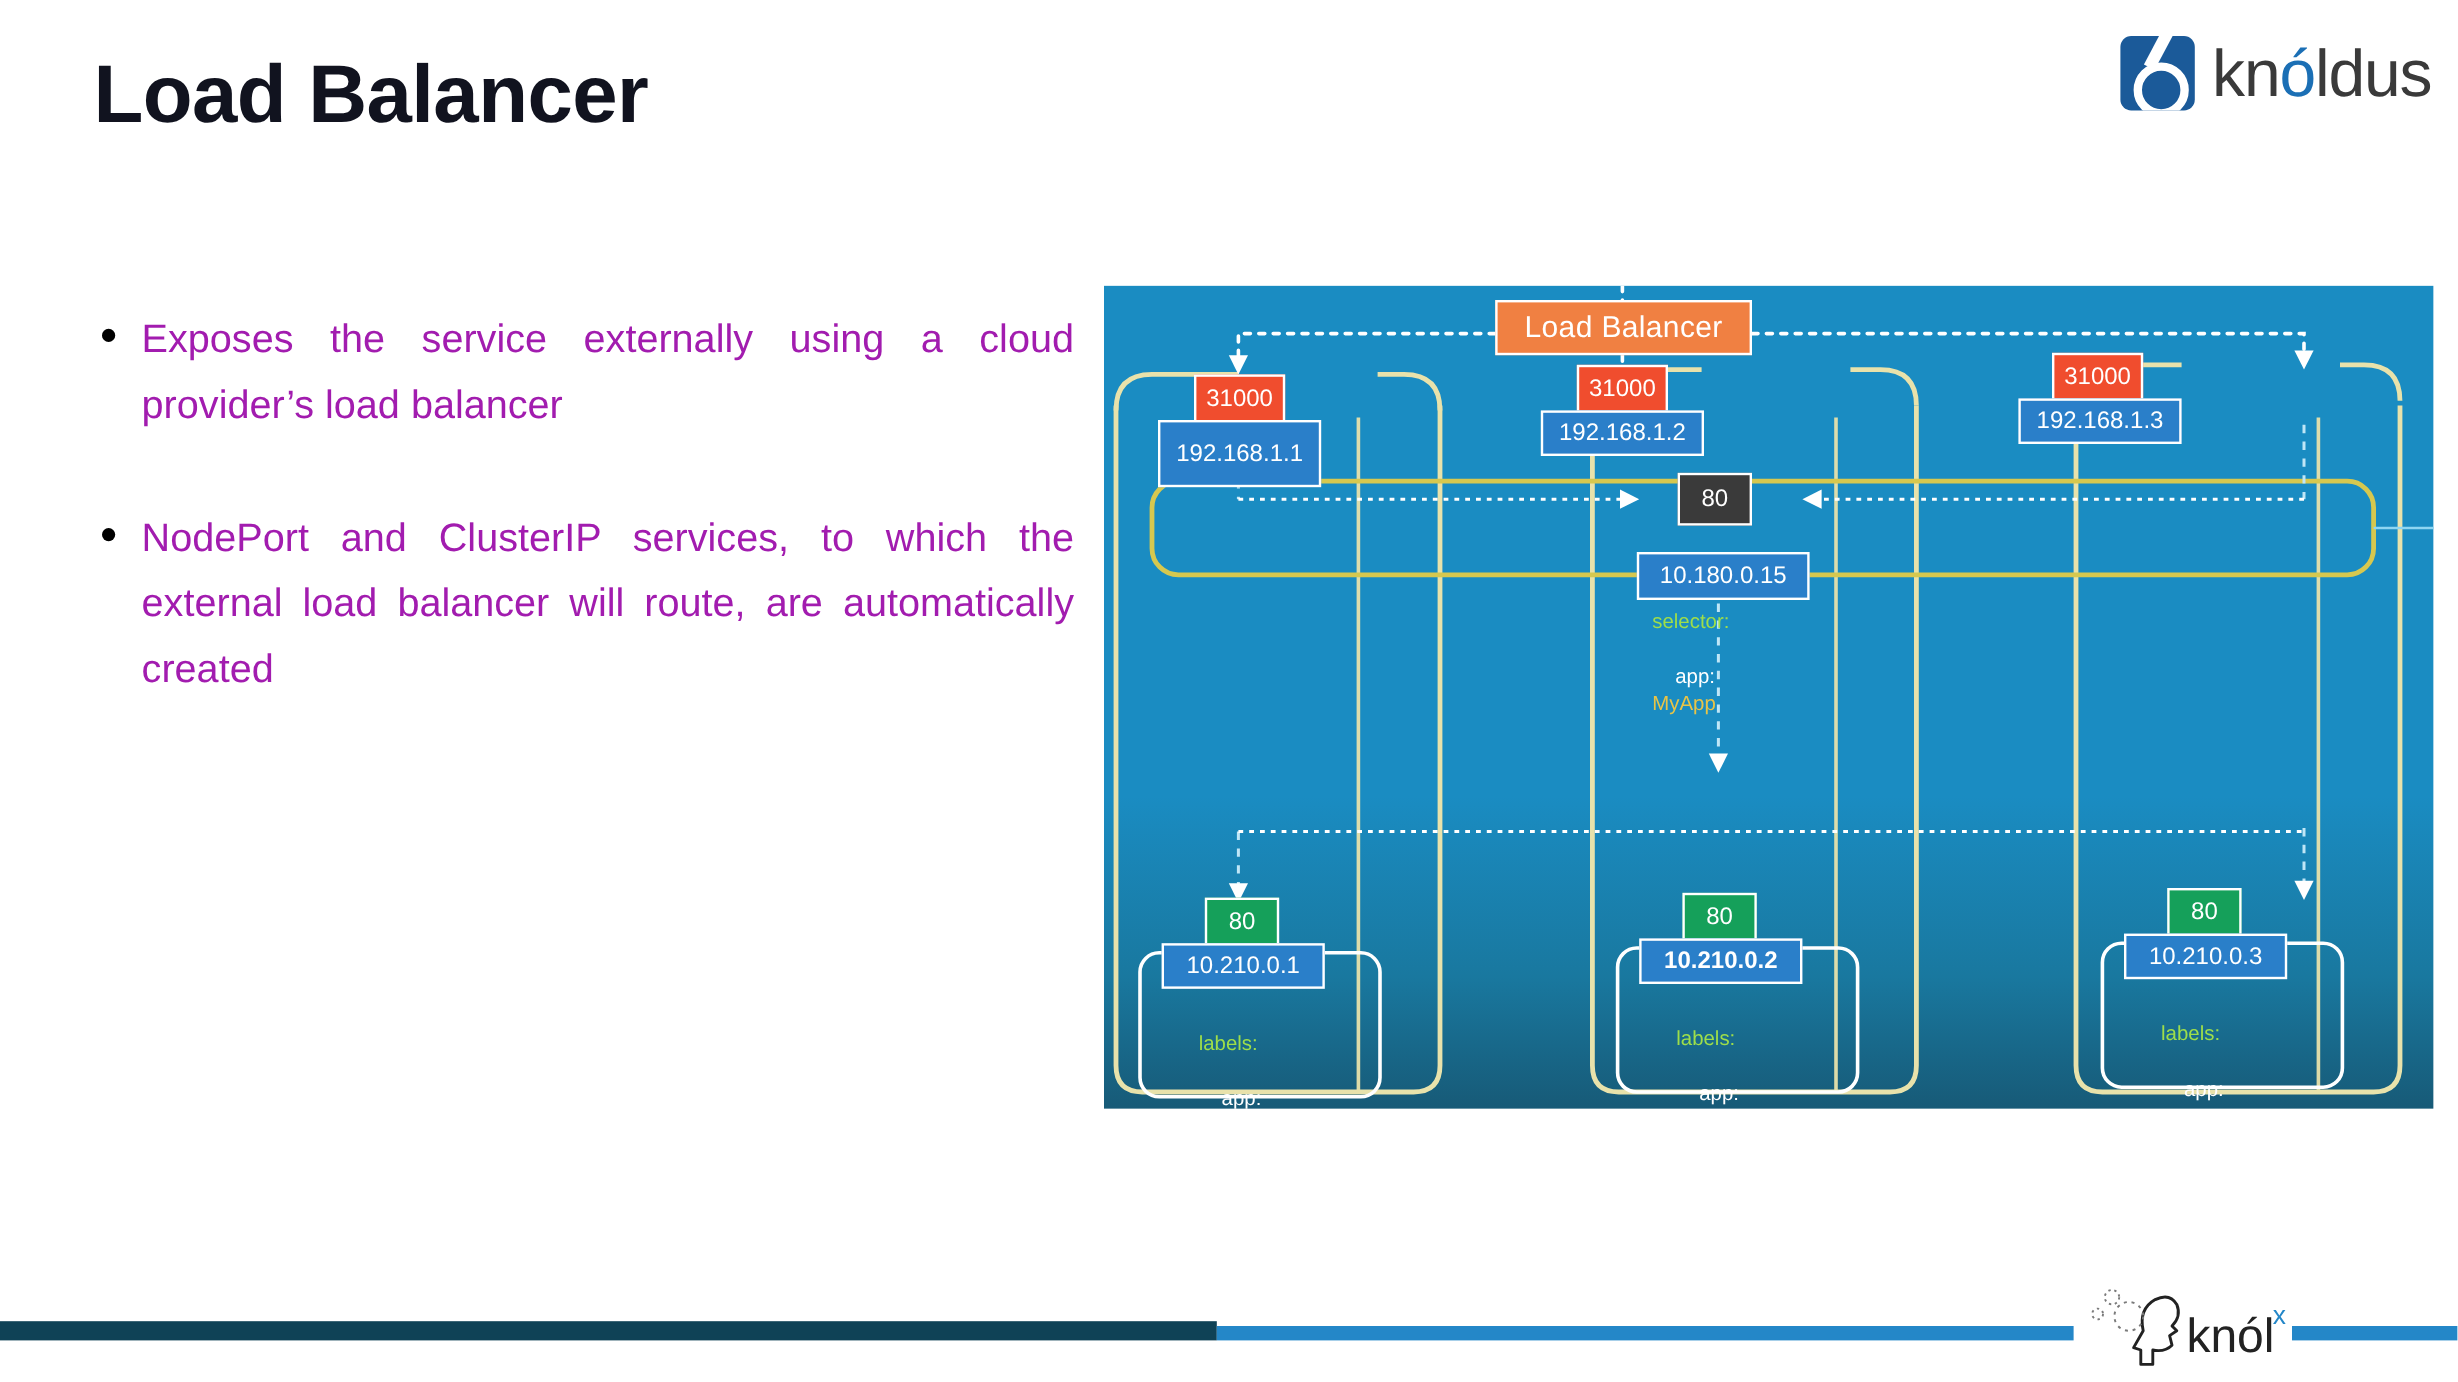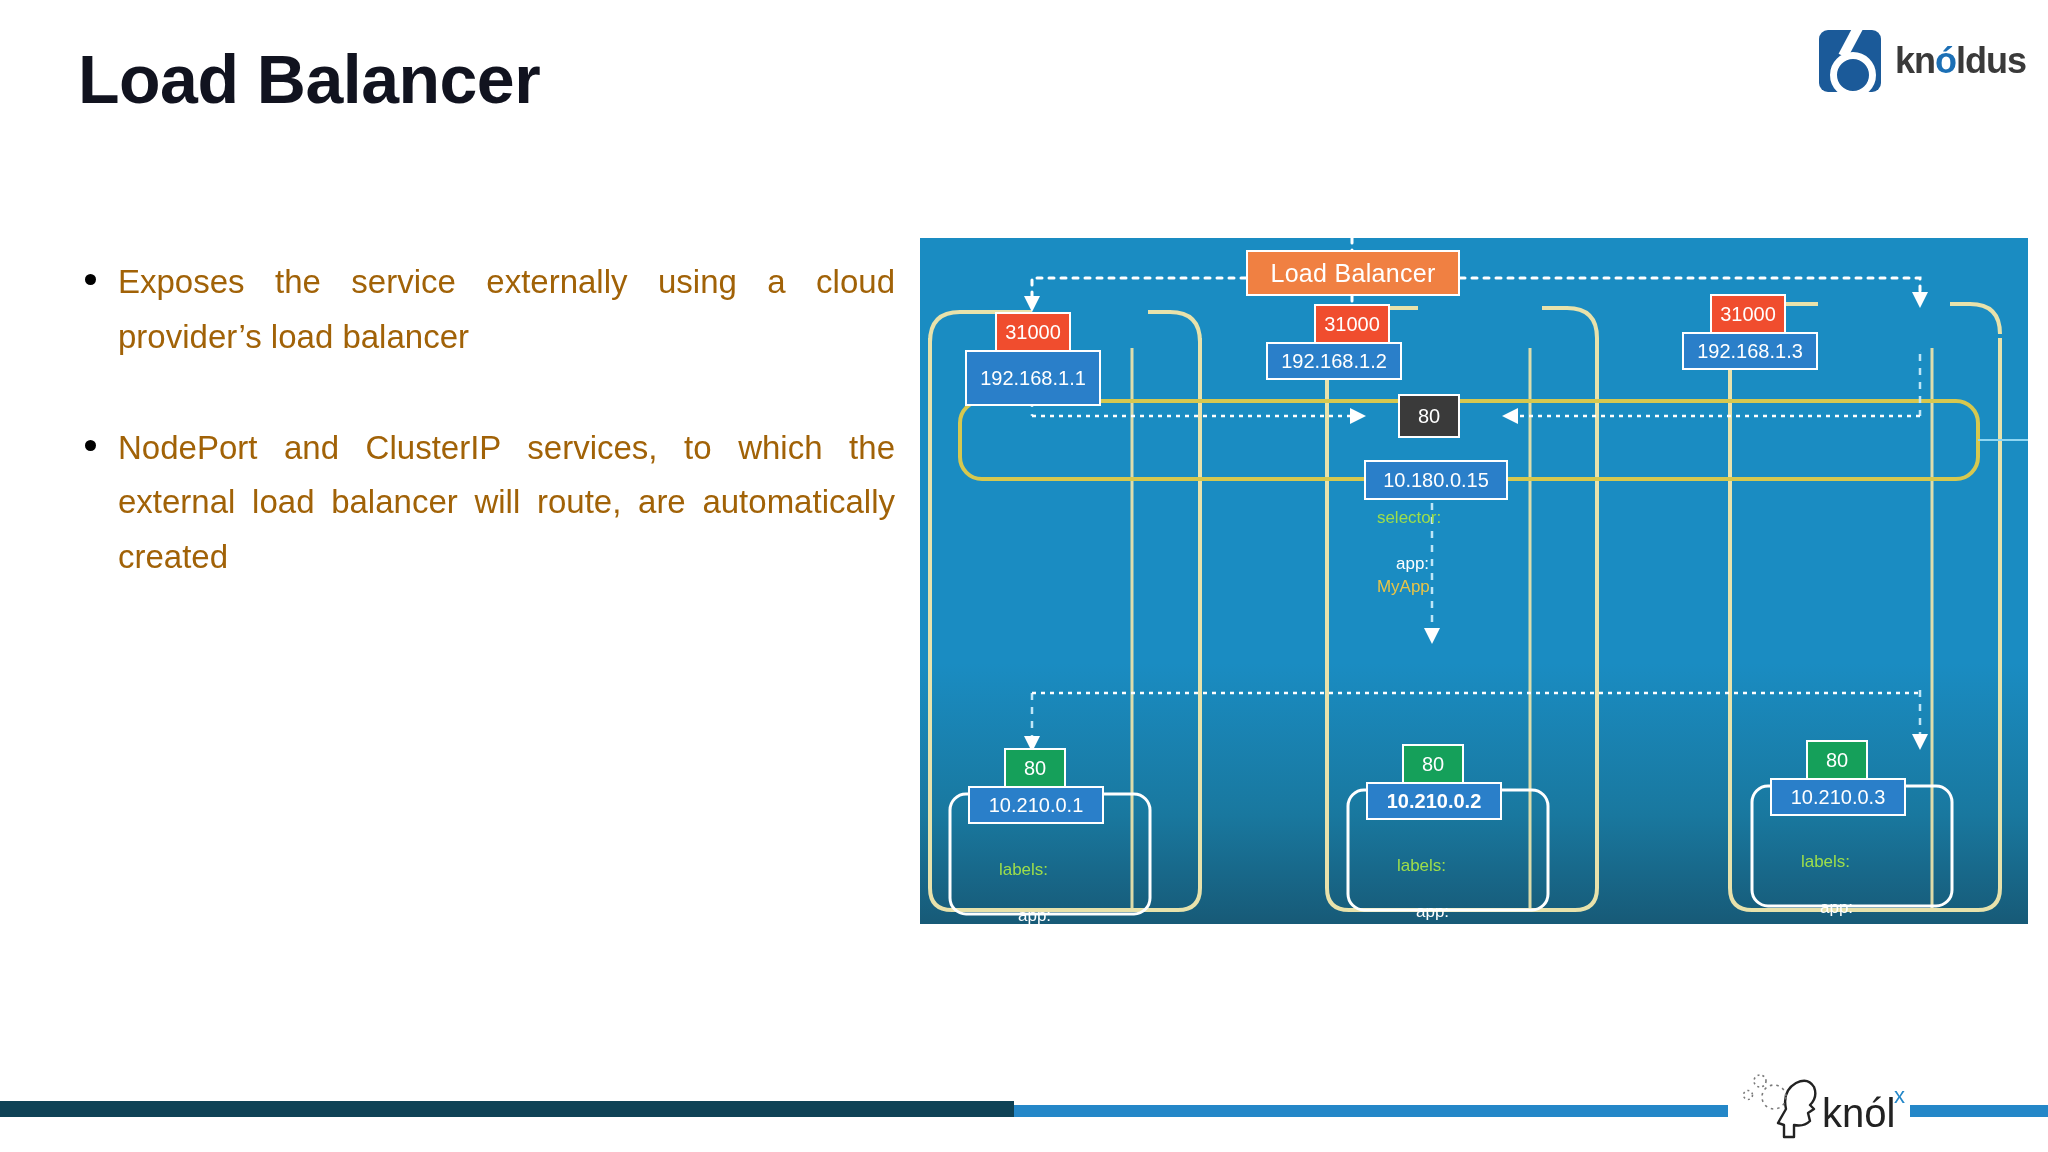--- a/index.html
+++ b/index.html
@@ -45,22 +45,22 @@
   }
   #brand-logo .mark::after{
     content:"";
     position:absolute;
     left:27px; top:-6px;
     width:10px; height:34px;
     background:#ffffff;
     transform:rotate(28deg);
   }
   #brand-logo .wordmark{
-    font-size:36px;
-    font-weight:700;
+    font-size:55px;
+    font-weight:400;
     color:#3a3a3a;
     letter-spacing:-1px;
     line-height:1;
     font-family:"Liberation Sans", sans-serif;
   }
   #brand-logo .wordmark .accent{ color:#1b6fb5; }
 
   
   #bullet-list{
     position:absolute;
@@ -77,21 +77,21 @@
     width:11px; height:11px;
     border-radius:50%;
     background:#000;
     margin-top:19px;
     margin-right:22px;
   }
   .bullet-text{
     flex:1 1 auto;
     font-size:33px;
     line-height:1.66;
-    color:#a16207;
+    color:#a21caf;
     text-align:justify;
     font-family:"Liberation Sans", sans-serif;
   }
 
   
   #diagram{
     position:absolute;
     left:918px; top:236px;
     width:1112px; height:690px;
     background:linear-gradient(180deg,#1a8cc2 0%,#1a8cc2 62%,#19789f 84%,#175a77 100%);
@@ -264,21 +264,21 @@
   <div class="d-box port-red" style="left:75px; top:74px; width:76px; height:40px;">
     <span>31000</span>
   </div>
   <div class="d-box ip-box" style="left:45px; top:112px; width:136px; height:56px;">
     <span>192.168.1.1</span>
   </div>
 
   <div class="d-box port-red" style="left:394px; top:66px; width:76px; height:40px;">
     <span>31000</span>
   </div>
-  <div class="d-box ip-box" style="left:346px; top:104px; width:136px; height:38px;">
+  <div class="d-box ip-box" style="left:364px; top:104px; width:136px; height:38px;">
     <span>192.168.1.2</span>
   </div>
 
   <div class="d-box port-red" style="left:790px; top:56px; width:76px; height:40px;">
     <span>31000</span>
   </div>
   <div class="d-box ip-box" style="left:762px; top:94px; width:136px; height:38px;">
     <span>192.168.1.3</span>
   </div>
 

